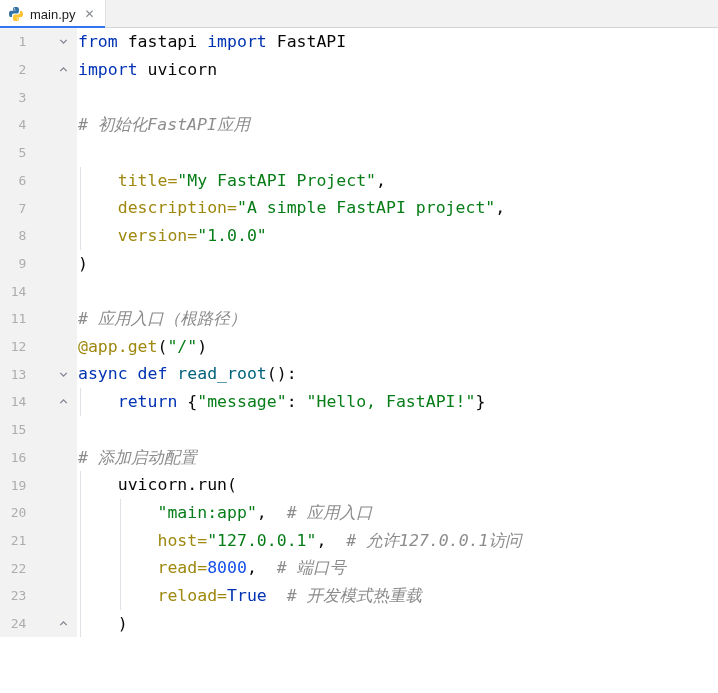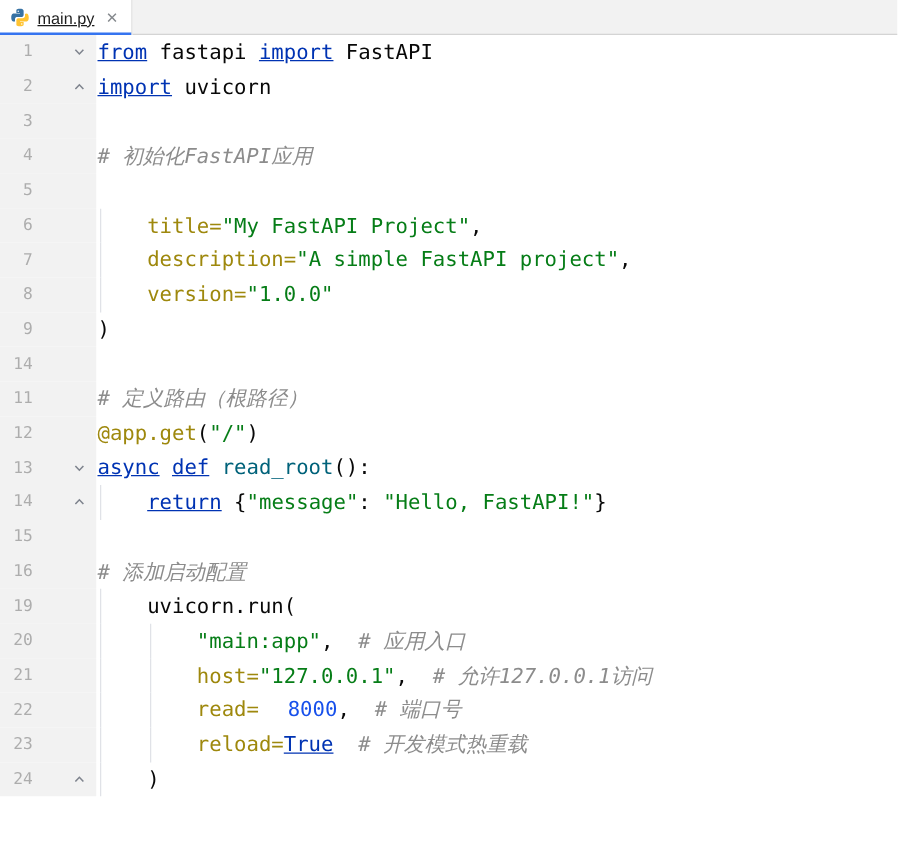--- a/index.html
+++ b/index.html
@@ -27,21 +27,21 @@
     position: relative;
     border-right: 1px solid #e0e0e0;
   }
   .tab.selected::after {
     content: "";
     position: absolute; left: 0; right: 0; bottom: 0;
     height: 2px;
     background: var(--c-tab-underline);
   }
   .pyicon { width: 16px; height: 16px; display: inline-flex; }
-  .tab-label { font-size: 13px; color: #1d1d1d; text-decoration: underline; }
+  .tab-label { font-size: 13px; color: #1d1d1d; }
   .tab-close { font-size: 12px; color: #85898d; margin-left: 3px; cursor: pointer; line-height: 1; }
 
   
   .editor {
     height: 665px;
     background: var(--c-editor-bg);
     overflow: hidden;
   }
   .row { display: flex; height: 27.708px; }
   .gutter {
@@ -64,23 +64,23 @@
     font-family: "DejaVu Sans Mono", "Liberation Mono", monospace;
     font-size: 16.5px;
     line-height: 27.708px;
     color: var(--c-plain);
     padding-left: 1px;
   }
   .guide {
     position: absolute; top: 0; bottom: 0; width: 1px;
     background: #e0e2e7;
   }
-  .tok-kw   { color: var(--c-keyword); text-decoration: underline; }
+  .tok-kw   { color: var(--c-keyword); }
   .tok-str  { color: var(--c-string); }
-  .tok-num  { color: var(--c-number); margin-left: 23px; }
+  .tok-num  { color: var(--c-number); }
   .tok-cm   { color: var(--c-comment); font-style: italic; }
   .tok-deco { color: var(--c-decorator); }
   .tok-arg  { color: var(--c-kwarg); }
   .tok-fn   { color: var(--c-function); }
   .tok-dn   { color: var(--c-dunder); }
   .tok-pl   { color: var(--c-plain); }
 </style>
 </head>
 <body>
 
@@ -184,21 +184,21 @@
         <span class="slot fold-slot"></span>
       </div>
       <div class="code"></div>
     </div>
     <div class="row">
       <div class="gutter">
         <span class="lnum">11</span>
         <span class="slot run-slot"></span>
         <span class="slot fold-slot"></span>
       </div>
-      <div class="code"><span class="tok-cm"># 定义路由（根路径）</span></div>
+      <div class="code"><span class="tok-cm"># 应用入口（根路径）</span></div>
     </div>
     <div class="row">
       <div class="gutter">
         <span class="lnum">12</span>
         <span class="slot run-slot"></span>
         <span class="slot fold-slot"></span>
       </div>
       <div class="code"><span class="tok-deco">@app.get</span><span class="tok-pl">(</span><span class="tok-str">"/"</span><span class="tok-pl">)</span></div>
     </div>
     <div class="row">

